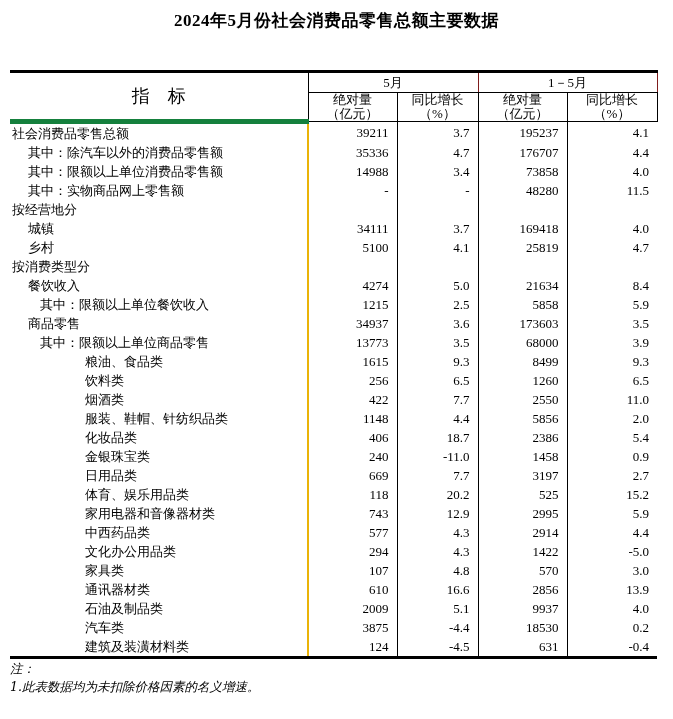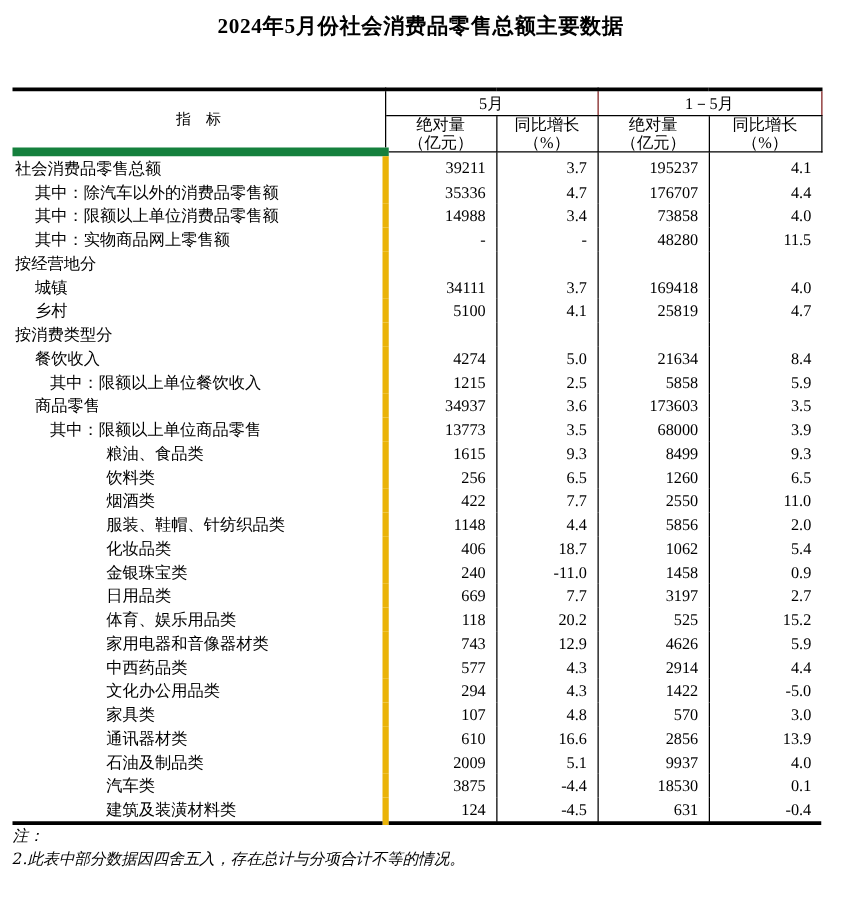--- a/index.html
+++ b/index.html
@@ -35,22 +35,22 @@
     font-size: 13px;
   }
   table.main th {
     font-weight: normal;
     text-align: center;
     vertical-align: middle;
     padding: 0;
   }
   .th-indicator {
     border-right: 1px solid #000;
-    border-bottom: 7px solid #15803d;
-    font-size: 12px;
+    border-bottom: 5px solid #15803d;
+    font-size: 18px;
   }
   .th-group {
     height: 19px;
     border-left: 1px solid #000;
     border-right: 1px solid #7f1d1d;
     border-bottom: 1px solid #000;
     line-height: 19px;
   }
   .th-sub {
     height: 28px;
@@ -60,21 +60,21 @@
     line-height: 14px;
     font-size: 13px;
   }
   tbody td {
     height: 19px;
     line-height: 19px;
     padding: 0;
     white-space: nowrap;
     overflow: hidden;
   }
-  td.ind { border-right: 5px solid #eab308; text-align: left; }
+  td.ind { border-right: 2px solid #eab308; text-align: left; }
   td.num {
     border-right: 1px solid #000;
     text-align: right;
     padding-right: 8px;
   }
   td.num:last-child { border-right: none; }
   .indent-0 { padding-left: 2px; }
   .indent-1 { padding-left: 18px; }
   .indent-2 { padding-left: 30px; }
   .indent-3 { padding-left: 75px; }
@@ -238,21 +238,21 @@
           <td class="ind indent-3">服装、鞋帽、针纺织品类</td>
           <td class="num">1148</td>
           <td class="num">4.4</td>
           <td class="num">5856</td>
           <td class="num">2.0</td>
         </tr>
         <tr>
           <td class="ind indent-3">化妆品类</td>
           <td class="num">406</td>
           <td class="num">18.7</td>
-          <td class="num">1062</td>
+          <td class="num">2386</td>
           <td class="num">5.4</td>
         </tr>
         <tr>
           <td class="ind indent-3">金银珠宝类</td>
           <td class="num">240</td>
           <td class="num">-11.0</td>
           <td class="num">1458</td>
           <td class="num">0.9</td>
         </tr>
         <tr>
@@ -266,21 +266,21 @@
           <td class="ind indent-3">体育、娱乐用品类</td>
           <td class="num">118</td>
           <td class="num">20.2</td>
           <td class="num">525</td>
           <td class="num">15.2</td>
         </tr>
         <tr>
           <td class="ind indent-3">家用电器和音像器材类</td>
           <td class="num">743</td>
           <td class="num">12.9</td>
-          <td class="num">4626</td>
+          <td class="num">2995</td>
           <td class="num">5.9</td>
         </tr>
         <tr>
           <td class="ind indent-3">中西药品类</td>
           <td class="num">577</td>
           <td class="num">4.3</td>
           <td class="num">2914</td>
           <td class="num">4.4</td>
         </tr>
         <tr>
@@ -309,30 +309,30 @@
           <td class="num">2009</td>
           <td class="num">5.1</td>
           <td class="num">9937</td>
           <td class="num">4.0</td>
         </tr>
         <tr>
           <td class="ind indent-3">汽车类</td>
           <td class="num">3875</td>
           <td class="num">-4.4</td>
           <td class="num">18530</td>
-          <td class="num">0.1</td>
+          <td class="num">0.2</td>
         </tr>
         <tr>
           <td class="ind indent-3">建筑及装潢材料类</td>
           <td class="num">124</td>
           <td class="num">-4.5</td>
           <td class="num">631</td>
           <td class="num">-0.4</td>
         </tr>
       </tbody>
   </table>
 
   <div class="notes">
     <div>注：</div>
-    <div>2.此表中部分数据因四舍五入，存在总计与分项合计不等的情况。</div>
+    <div>1.此表数据均为未扣除价格因素的名义增速。</div>
   </div>
 
 </div>
 
 </body></html>

